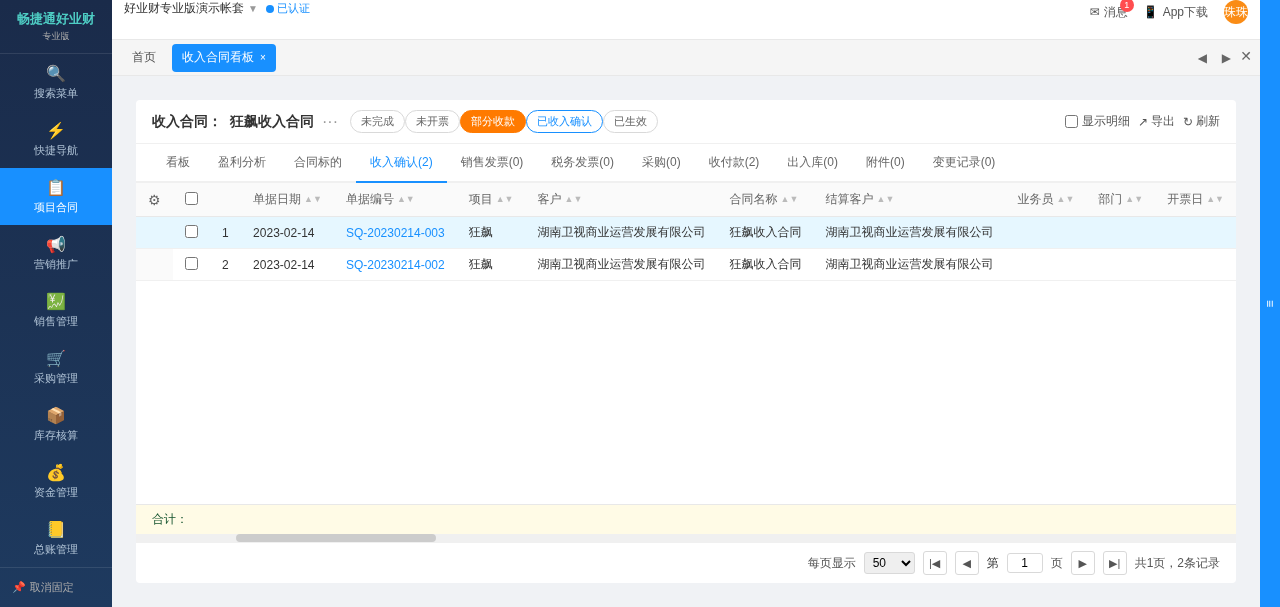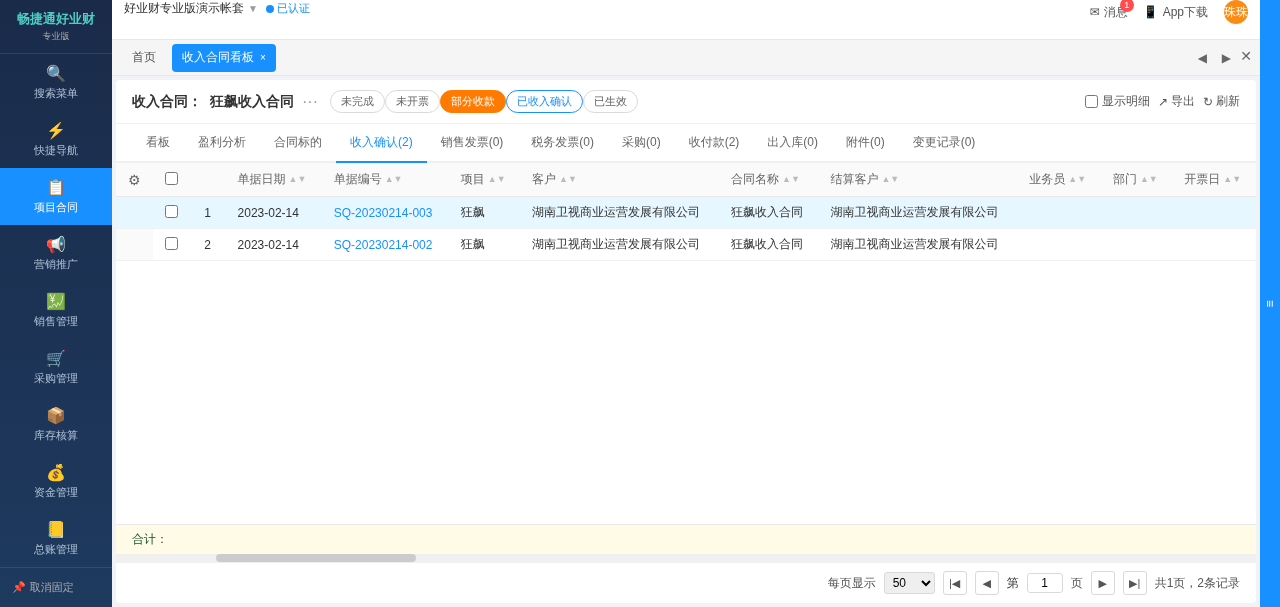--- a/index.html
+++ b/index.html
@@ -34,21 +34,21 @@
     .badge { background: #ff4d4f; color: #fff; border-radius: 8px; padding: 0 4px; font-size: 9px; position: absolute; top: -6px; right: -6px; min-width: 14px; height: 14px; display: flex; align-items: center; justify-content: center; }
     .avatar { width: 24px; height: 24px; background: #fa8c16; border-radius: 50%; display: flex; align-items: center; justify-content: center; color: #fff; font-size: 12px; }
 
     
     .tabbar { background: #f5f5f5; height: 36px; display: flex; align-items: center; padding: 0 8px; border-bottom: 1px solid #e8e8e8; flex-shrink: 0; gap: 4px; }
     .tab-home { padding: 0 12px; color: #555; font-size: 12px; cursor: pointer; height: 28px; display: flex; align-items: center; }
     .tab-active { background: #1890ff; color: #fff; border-radius: 4px; padding: 0 10px; height: 28px; display: flex; align-items: center; gap: 6px; font-size: 12px; cursor: pointer; }
     .tab-close { cursor: pointer; font-size: 10px; }
 
     
-    .content { flex: 1; display: flex; flex-direction: column; overflow: hidden; background: #fff; margin: 4px; border-radius: 4px; justify-content: center; }
+    .content { flex: 1; display: flex; flex-direction: column; overflow: hidden; background: #fff; margin: 24px; border-radius: 4px; justify-content: center; }
 
     
     .page-header { padding: 10px 16px; border-bottom: 1px solid #f0f0f0; display: flex; align-items: center; justify-content: space-between; flex-shrink: 0; }
     .page-title { font-size: 14px; font-weight: bold; color: #333; display: flex; align-items: center; gap: 8px; }
     .status-buttons { display: flex; align-items: center; }
     .status-btn { padding: 3px 10px; border-radius: 12px; border: 1px solid #d9d9d9; font-size: 11px; cursor: pointer; background: #fff; color: #666; }
     .status-btn.partial { background: #ff7a00; color: #fff; border-color: #ff7a00; }
     .status-btn.confirmed { background: #fff; color: #1890ff; border-color: #1890ff; }
     .status-btn.effective { background: #fff; color: #666; border-color: #d9d9d9; }
     .more-btn { color: #999; cursor: pointer; font-size: 16px; margin-right: 4px; }

